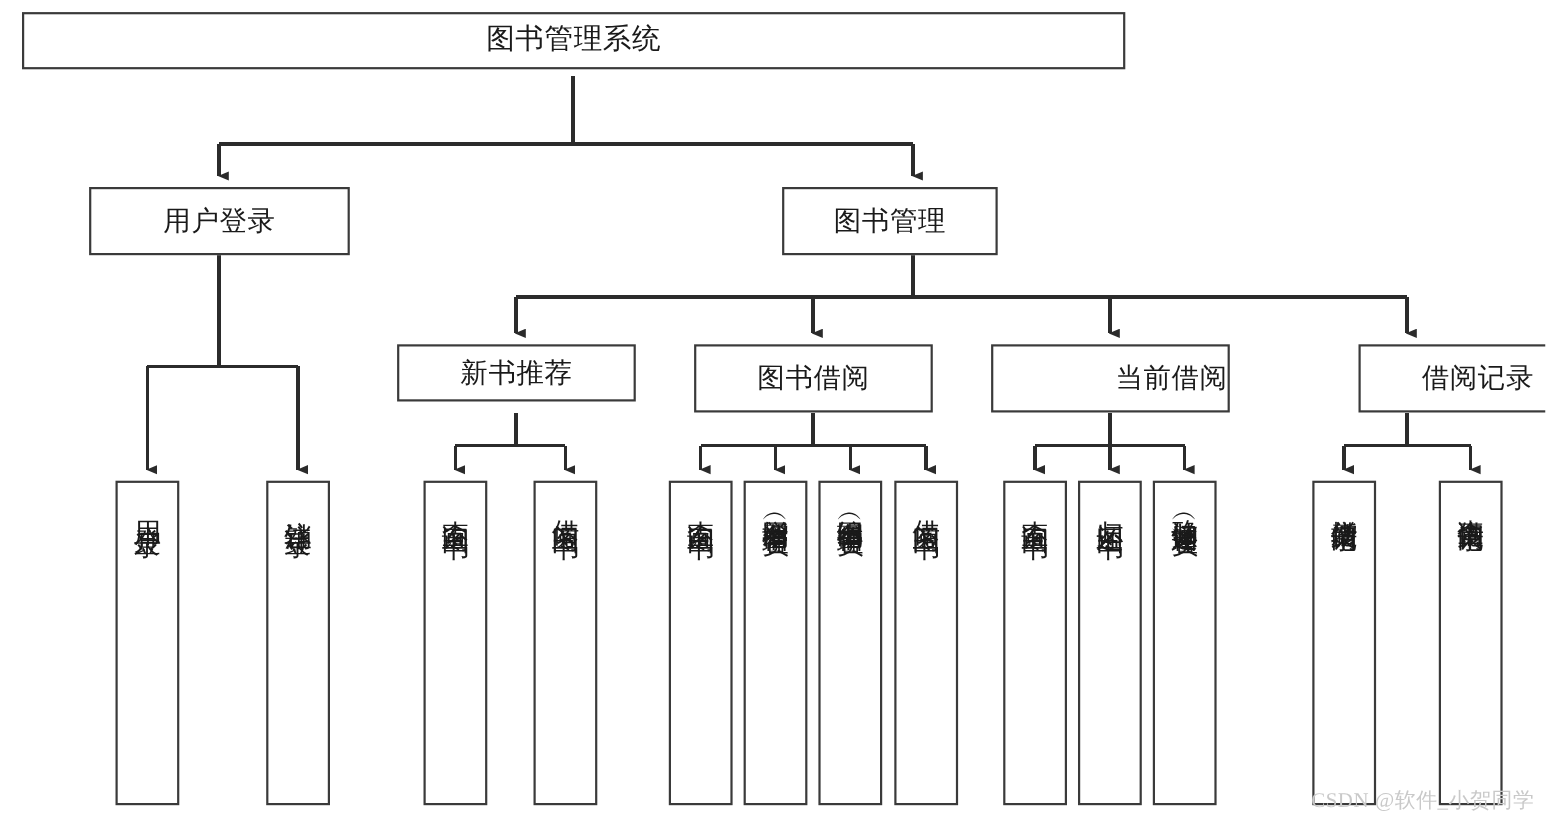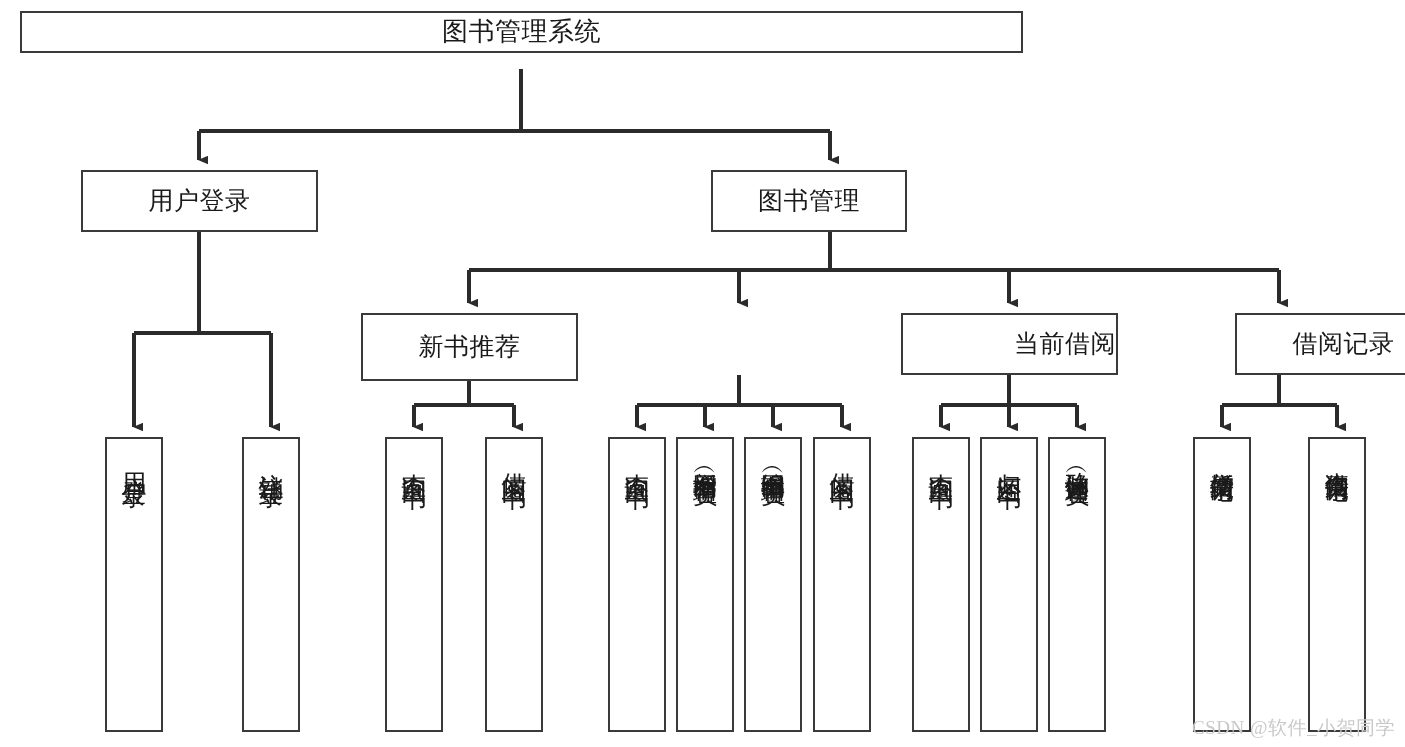--- a/index.html
+++ b/index.html
@@ -127,33 +127,36 @@
       <path d="M1009,405 L1009,427" marker-end="url(#arrow)"></path>
       <path d="M1077,405 L1077,427" marker-end="url(#arrow)"></path>
 
       <path d="M1279,375 L1279,405"></path>
       <path d="M1222,405 L1337,405"></path>
       <path d="M1222,405 L1222,427" marker-end="url(#arrow)"></path>
       <path d="M1337,405 L1337,427" marker-end="url(#arrow)"></path>
     </g>
   </svg>
 
-  <div class="node h root" style="left:20px; top:11px; width:1003px; height:42px;">
+  <div class="node h root" style="left:20px; top:11px; width:1003px; height:52px;">
     <span class="node-label">图书管理系统</span>
   </div>
 
   <div class="node h" style="left:81px; top:170px; width:237px; height:62px;">
     <span class="node-label">用户登录</span>
   </div>
   <div class="node h" style="left:711px; top:170px; width:196px; height:62px;justify-content:center;">
     <span class="node-label">图书管理</span>
   </div>
 
-  <div class="node h" style="left:361px; top:313px; width:217px; height:68px;">
+  <div class="node h" style="left:361px; top:313px; width:217px; height:52px;">
     <span class="node-label">新书推荐</span>
+  </div>
+  <div class="node h" style="left:631px; top:313px; width:217px; height:62px;">
+    <span class="node-label">图书借阅</span>
   </div>
   <div class="node h" style="left:901px; top:313px; width:217px; height:62px;justify-content:flex-end;">
     <span class="node-label">当前借阅</span>
   </div>
   <div class="node h" style="left:1235px; top:313px; width:217px; height:62px;">
     <span class="node-label">借阅记录</span>
   </div>
 
   <div class="node v" style="left:105px; top:437px; width:58px; height:295px;">
     <span class="node-label">用户登录</span>

